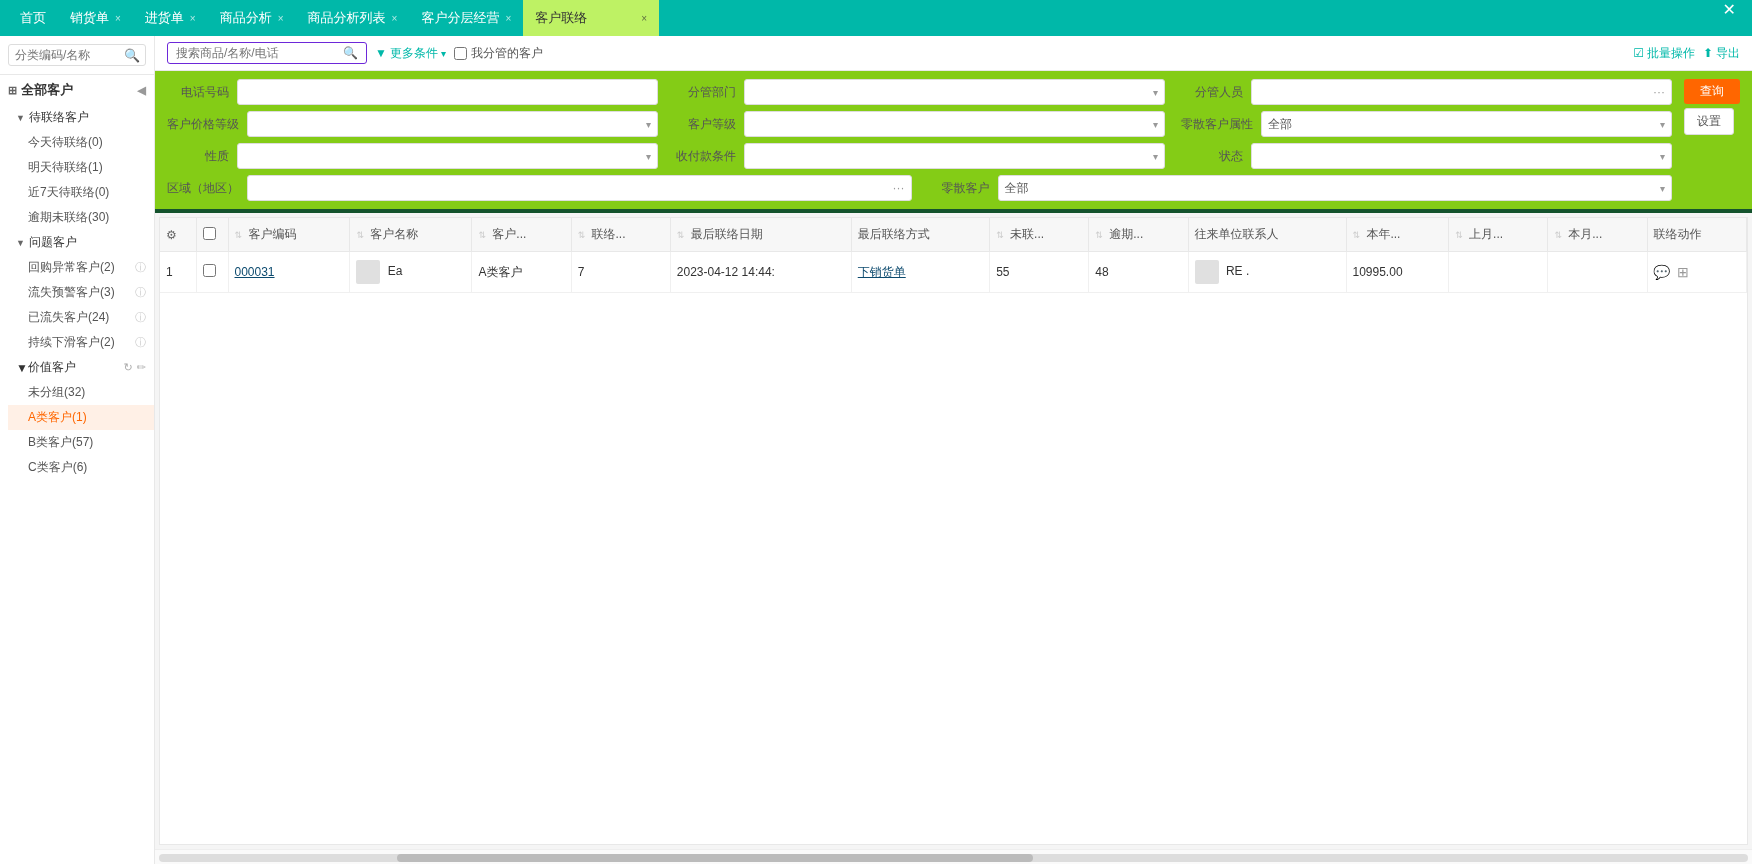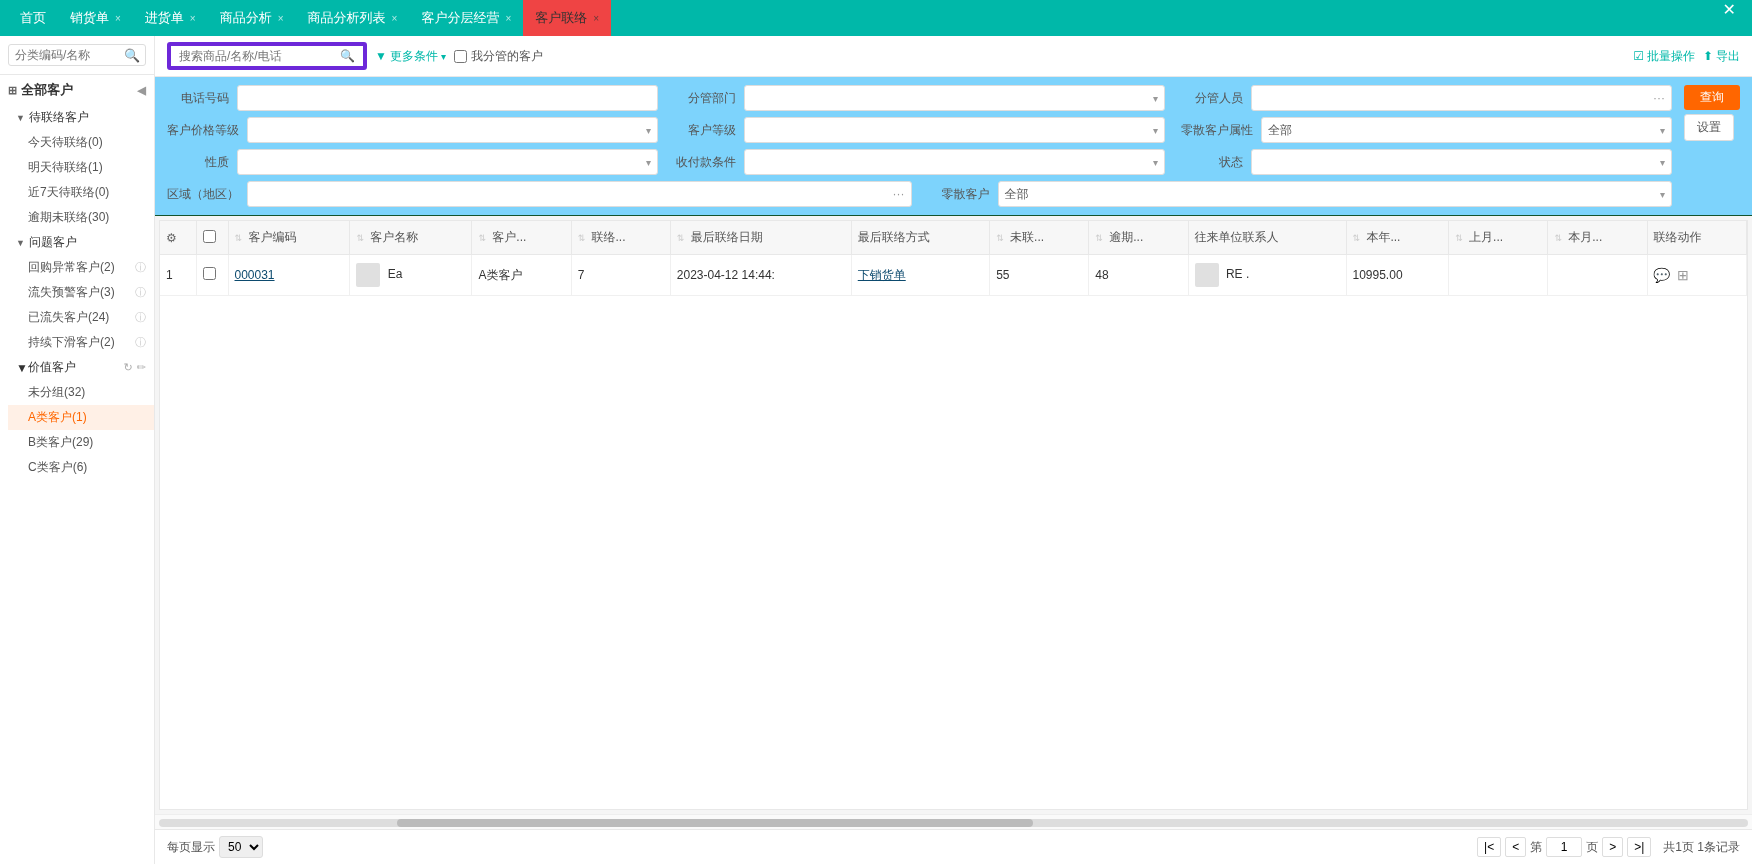--- a/index.html
+++ b/index.html
@@ -18,22 +18,23 @@
       padding: 0 12px;
       height: 36px;
       display: flex;
       align-items: center;
       cursor: pointer;
       color: white;
       font-size: 13px;
       white-space: nowrap;
     }
     .top-nav .nav-item.active {
-      background: #ef4444;
+      background: #bef264;
       color: #333;
+      gap: 48px;
     }
     .top-nav .nav-item .close-btn {
       margin-left: 6px;
       font-size: 10px;
       opacity: 0.7;
     }
     .top-nav .home-item {
       padding: 0 12px;
       height: 36px;
       display: flex;
@@ -166,21 +167,21 @@
       background: white;
       padding: 6px 12px;
       display: flex;
       align-items: center;
       border-bottom: 1px solid #e8e8e8;
       gap: 8px;
     }
     .filter-bar .search-input-wrap {
       display: flex;
       align-items: center;
-      border: 4px solid #6d28d9;
+      border: 1px solid #6d28d9;
       border-radius: 3px;
       padding: 3px 8px;
       width: 200px;
     }
     .filter-bar .search-input-wrap input {
       border: none;
       outline: none;
       font-size: 12px;
       width: 100%;
       color: #999;
@@ -213,22 +214,22 @@
       color: #00b8a9;
       font-size: 12px;
       cursor: pointer;
       display: flex;
       align-items: center;
       gap: 3px;
     }
 
     
     .advanced-filter {
-      background: #7dd3fc;
-      border-bottom: 1px solid #14532d;
+      background: #84cc16;
+      border-bottom: 4px solid #14532d;
       padding: 8px 12px;
     }
     .filter-row {
       display: flex;
       align-items: center;
       margin-bottom: 6px;
       gap: 0;
     }
     .filter-cell {
       display: flex;
@@ -489,21 +490,21 @@
           <span style="font-size:11px;color:#aaa;">✏</span>
         </div>
       </div>
       <div class="sidebar-item">
         <span>未分组(32)</span>
       </div>
       <div class="sidebar-item active">
         <span>A类客户(1)</span>
       </div>
       <div class="sidebar-item">
-        <span>B类客户(29)</span>
+        <span>B类客户(57)</span>
       </div>
       <div class="sidebar-item">
         <span>C类客户(6)</span>
       </div>
     </div>
   </div>
 
   <div class="content-area">
 
     <div class="filter-bar">
@@ -728,34 +729,15 @@
         </tbody>
       </table>
     </div>
 
     <div style="background:#fafafa;padding:4px 4px 2px 4px;border-top:1px solid #eee;">
       <div style="height:8px;background:#ddd;border-radius:4px;width:100%;position:relative;">
         <div style="position:absolute;left:15%;width:40%;height:100%;background:#bbb;border-radius:4px;"></div>
       </div>
     </div>
 
-    <div class="bottom-bar">
-      <div class="page-size-wrap">
-        <span>每页显示</span>
-        <select class="page-size-select">
-          <option>50</option>
-        </select>
-      </div>
-      <div class="spacer"></div>
-      <div class="pagination">
-        <button class="page-btn">|&lt;</button>
-        <button class="page-btn">&lt;</button>
-        <span style="font-size:12px;color:#555;">第</span>
-        <input class="page-input" type="text" value="1" style="">
-        <span style="font-size:12px;color:#555;">页</span>
-        <button class="page-btn">&gt;</button>
-        <button class="page-btn">&gt;|</button>
-        <span style="font-size:12px;color:#555;margin-left:8px;">共1页 1条记录</span>
-      </div>
-    </div>
 
   </div>
 </div>
 
 </body></html>

